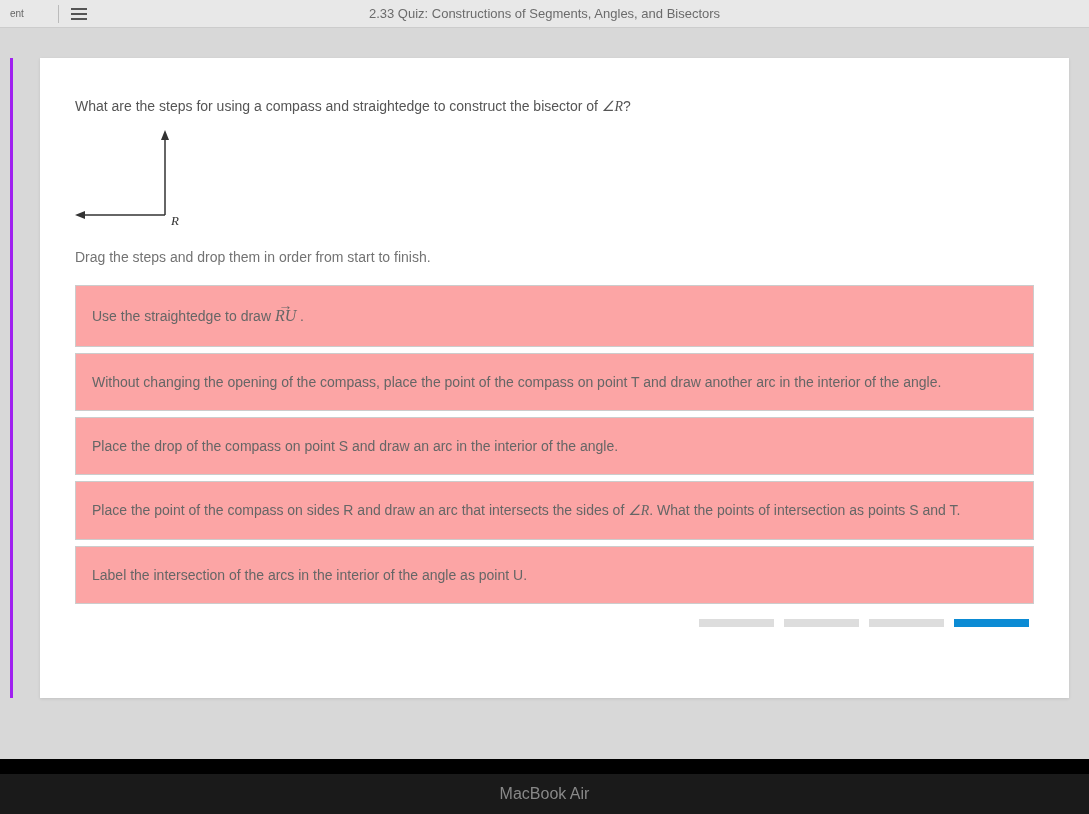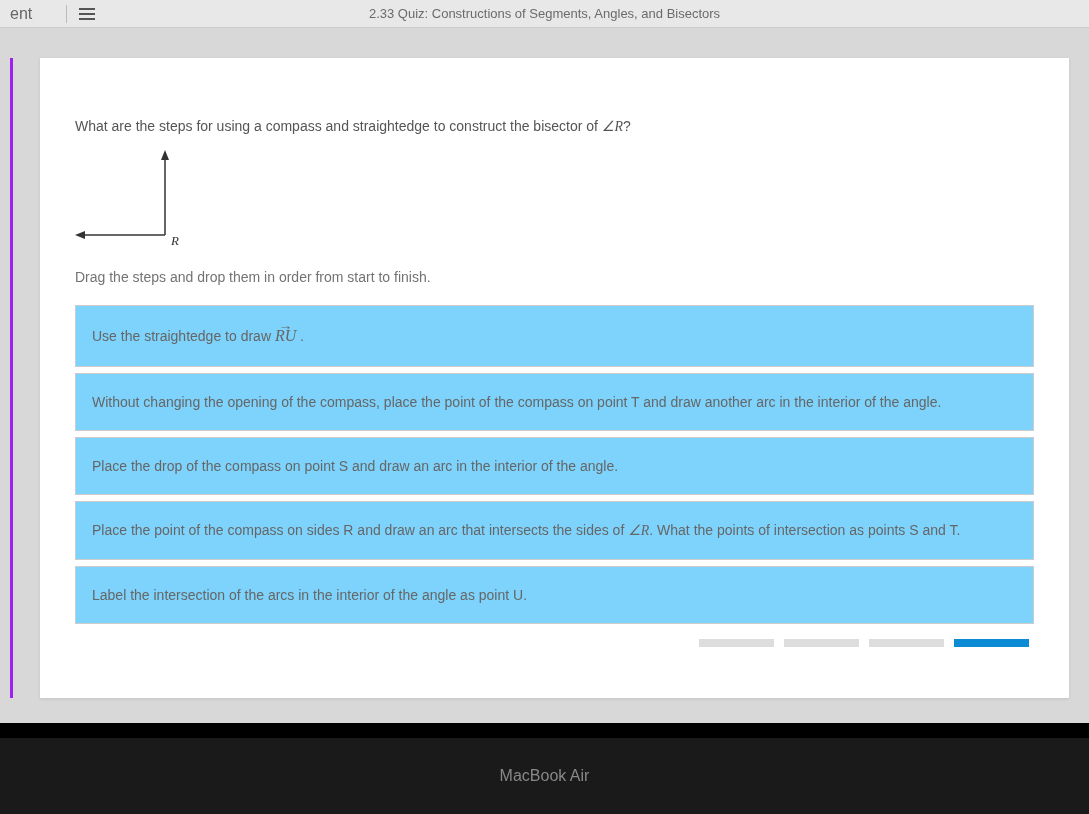--- a/index.html
+++ b/index.html
@@ -14,21 +14,21 @@
   .top-bar {
     background: #e8e8e8;
     height: 28px;
     display: flex;
     align-items: center;
     padding: 0 10px;
     border-bottom: 1px solid #ccc;
     position: relative;
   }
   .top-left-label {
-    font-size: 16px;
+    font-size: 10px;
     color: #666;
     margin-right: 22px;
   }
   .divider-v {
     width: 1px;
     height: 18px;
     background: #bbb;
     margin: 0 12px;
   }
   .hamburger {
@@ -59,40 +59,40 @@
     position: absolute;
     left: 10px;
     top: 30px;
     width: 3px;
     height: 640px;
     background: #a020f0;
   }
   .quiz-card {
     background: #fff;
     margin-left: 20px;
-    padding: 60px 35px 30px 35px;
+    padding: 40px 35px 30px 35px;
     min-height: 640px;
     box-shadow: 0 1px 3px rgba(0,0,0,0.1);
   }
   .question-text {
     color: #555;
     font-size: 14px;
     margin-bottom: 15px;
   }
   .angle-diagram {
     margin: 10px 0 15px 0;
   }
   .instruction {
     color: #737373;
     font-size: 14px;
     margin: 15px 0 20px 0;
   }
   .drag-item {
     border: 1px solid #ccc;
-    background: #7dd3fc;
+    background: #fca5a5;
     padding: 14px 16px;
     margin-bottom: 6px;
     color: #666;
     font-size: 14px;
     line-height: 2;
     cursor: move;
   }
   .vector-notation {
     font-style: italic;
     font-family: 'Times New Roman', serif;
@@ -120,21 +120,21 @@
     width: 75px;
     height: 8px;
     background: #ddd;
   }
   .progress-seg.active { background: #0b8bd4; }
   .laptop-bezel {
     position: absolute;
     bottom: 0;
     left: 0;
     right: 0;
-    height: 91px;
+    height: 55px;
     background: #1a1a1a;
     border-top: 15px solid #000;
     display: flex;
     align-items: center;
     justify-content: center;
   }
   .laptop-label {
     color: #888;
     font-size: 16px;
     font-weight: 300;

